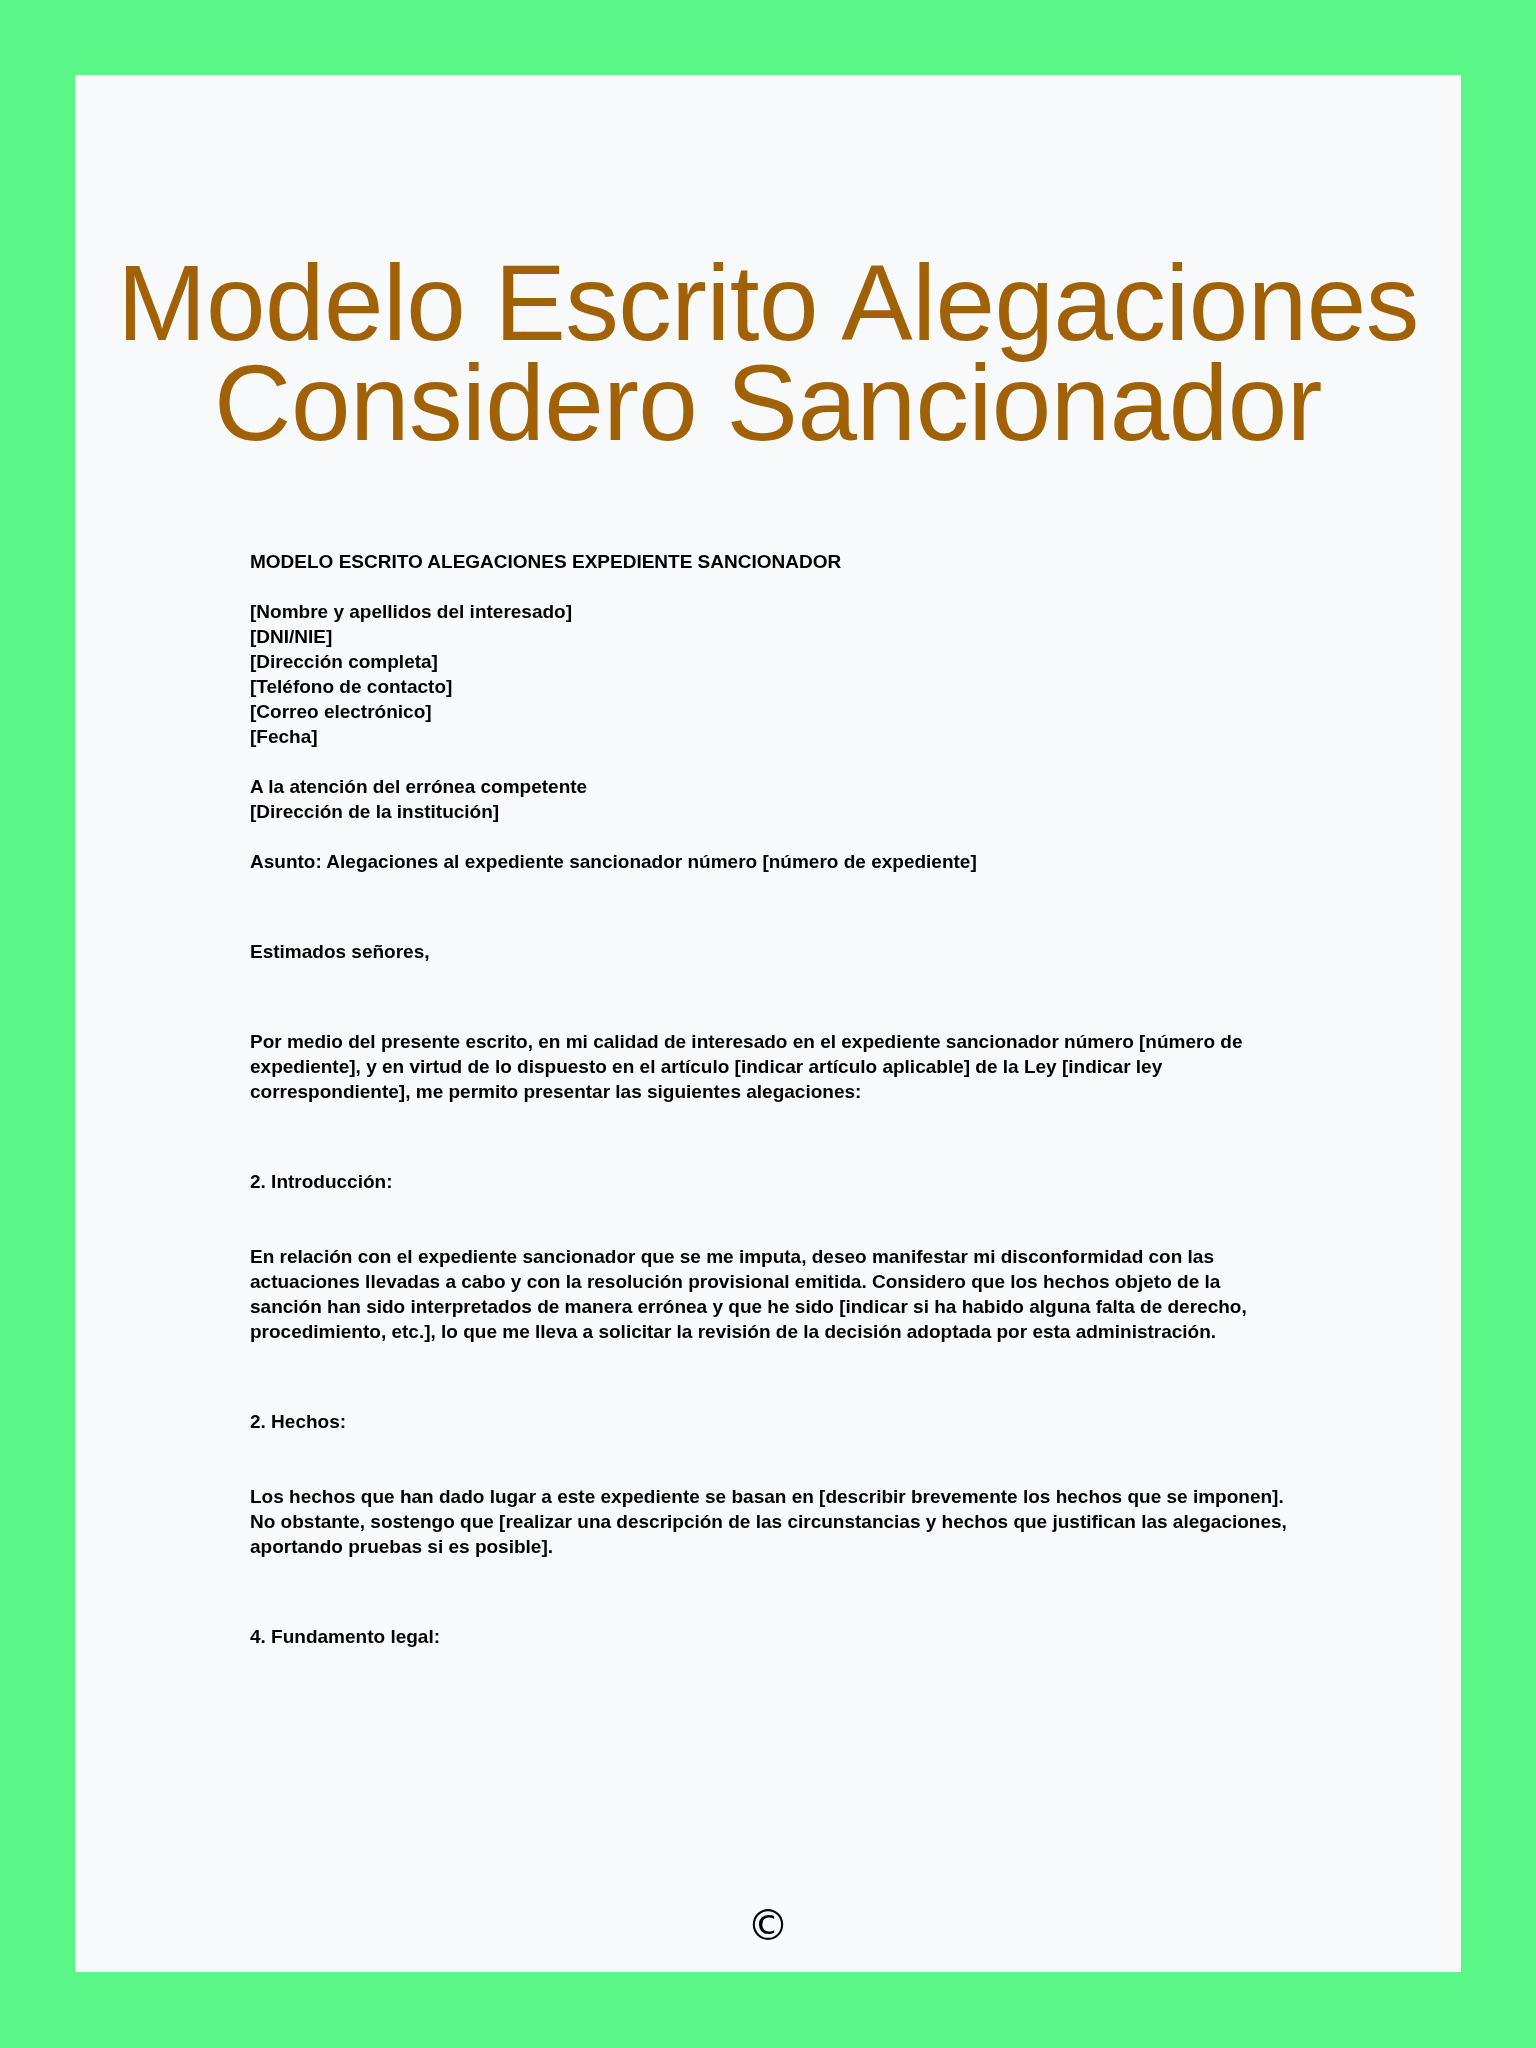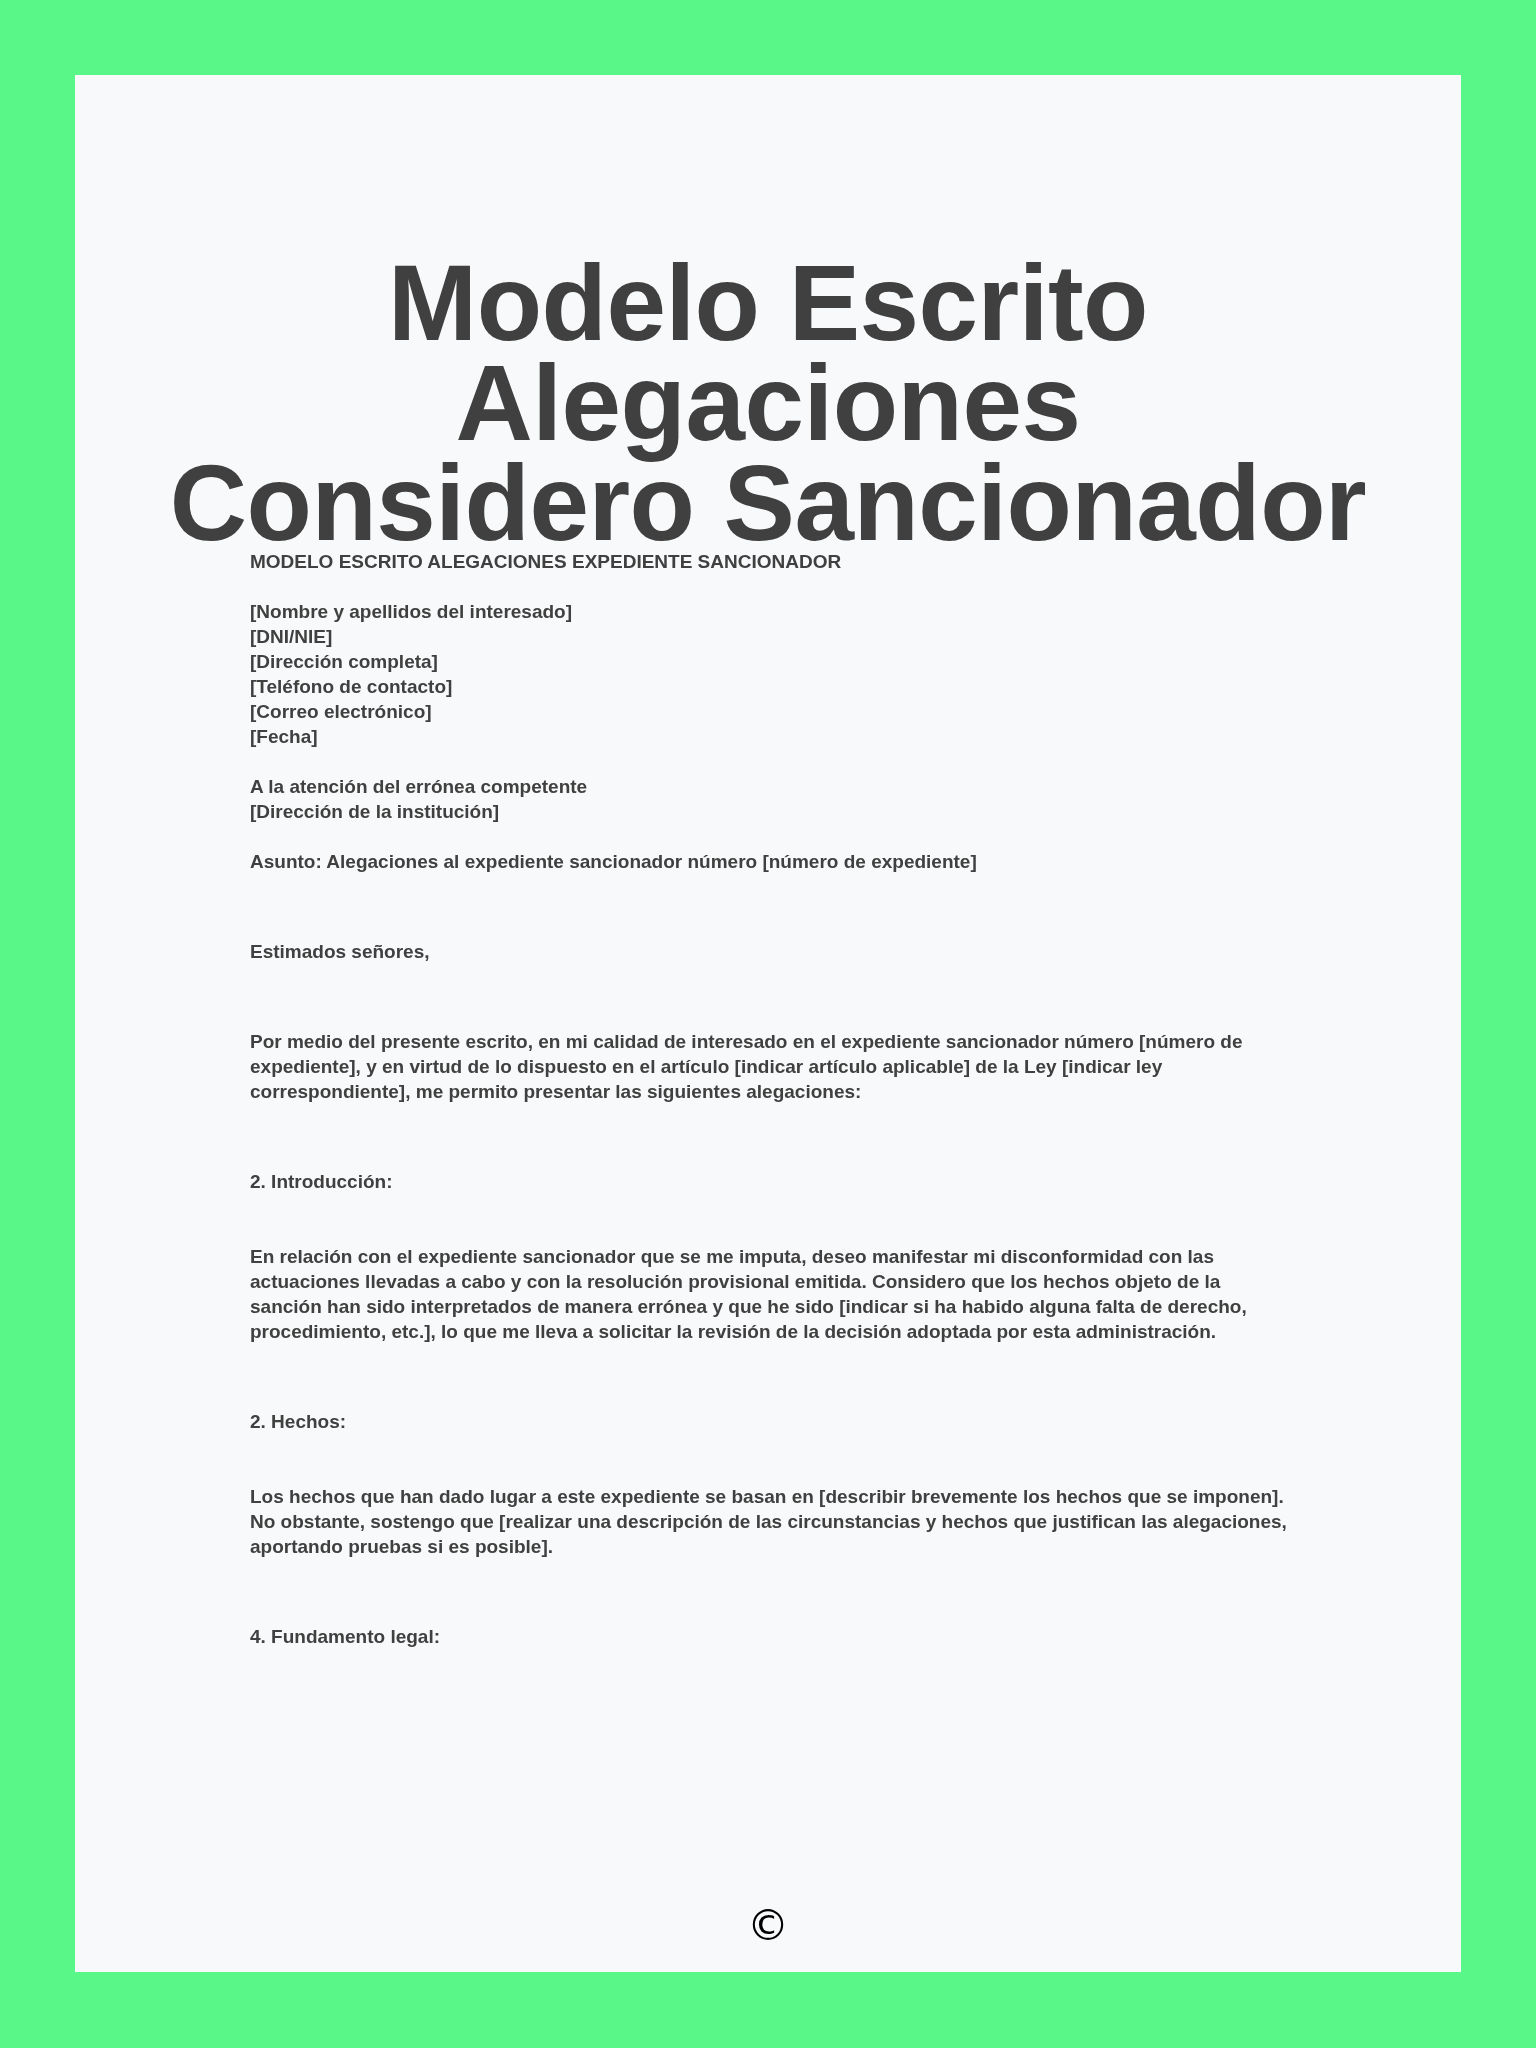--- a/index.html
+++ b/index.html
@@ -14,37 +14,37 @@
     position: absolute;
     left: 75px; top: 75px;
     width: 1386px; height: 1897px;
     background: #F8F9FA;
   }
   .title {
     position: absolute;
     left: 0; top: 178px; width: 1386px;
     text-align: center;
     font-family: "Liberation Sans", sans-serif;
-    font-weight: bold;
+    font-weight: normal;
     font-size: 107px;
     line-height: 100px;
-    color: #404040;
+    color: #a16207;
     margin: 0;
     letter-spacing: -0.5px;
   }
   .title span { display: block; }
   .body {
     position: absolute;
     left: 175px; top: 474px;
     width: 1040px;
     font-family: "Liberation Sans", sans-serif;
     font-weight: bold;
     font-size: 19px;
     line-height: 25px;
-    color: #404040;
+    color: #000000;
   }
   .body p { margin: 0; }
   .body .line { display: block; }
   .gap1 { height: 25px; }
   .gap2 { height: 65px; }
   .gap3 { height: 50px; }
   .copyright {
     position: absolute;
     left: 0; width: 1386px; top: 1826px;
     text-align: center;

